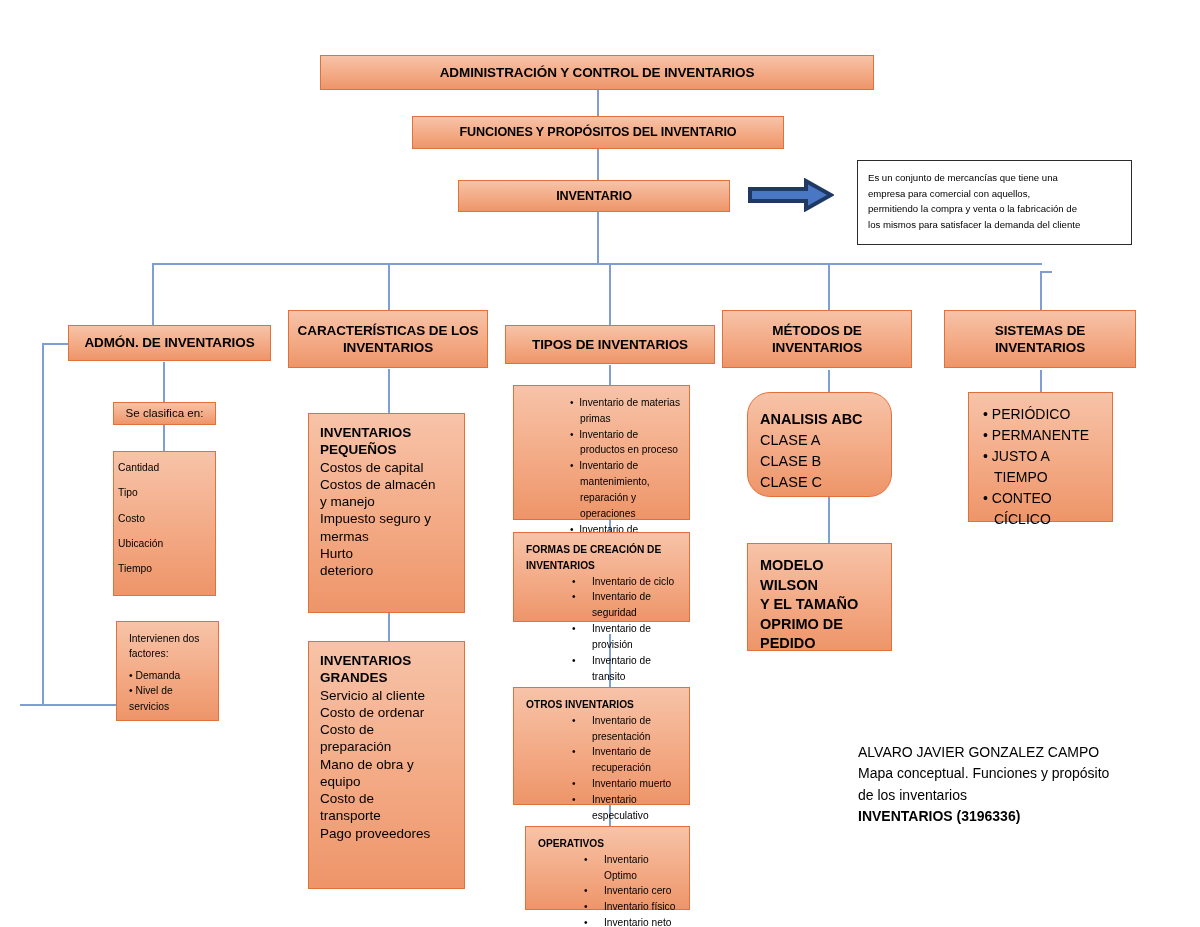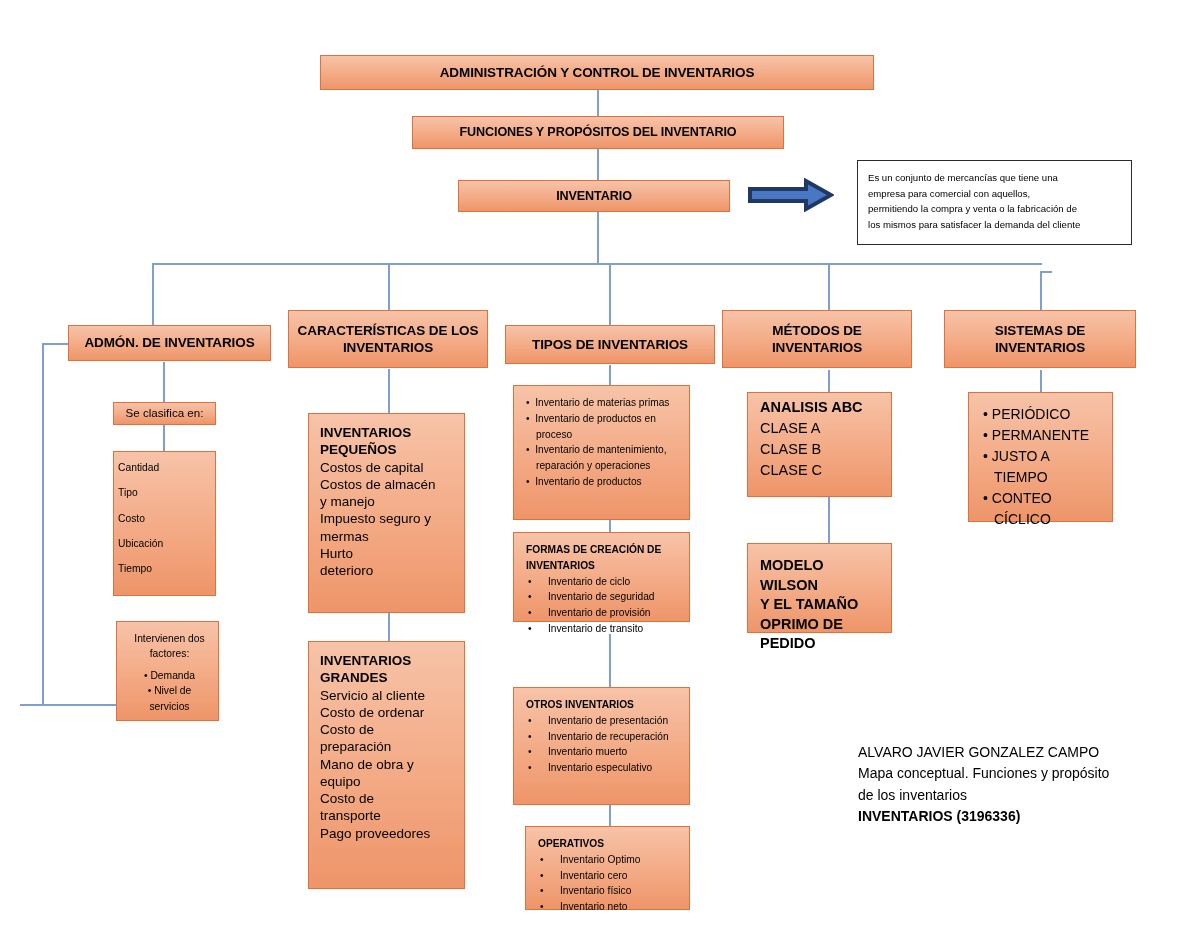--- a/index.html
+++ b/index.html
@@ -32,35 +32,35 @@
   .t13 { font-size:13.5px; letter-spacing:-0.1px; }
   .t12 { font-size:12.6px; letter-spacing:-0.1px; }
   .t11 { font-size:11.6px; }
 
   .listbox { padding:10px 9px 8px 11px; font-size:13.5px; }
   .listbox .hd { font-weight:bold; display:block; }
   .listbox .ln { display:block; }
 
   .small-list { padding:9px 8px 8px 12px; font-size:10.2px; line-height:1.55; }
   .small-list .hd { font-weight:bold; display:block; }
-  .small-list .li { display:block; text-indent:-10px; padding-left:10px; }
+  .small-list .li { display:block; text-indent:-10px; padding-left:10px;margin-left:44px; }
   .small-list .li.ind { text-indent:0; padding-left:22px; position:relative; }
   .small-list .li.ind::before { content:"\2022"; position:absolute; left:2px; }
 
   .spaced { font-size:10.3px; line-height:1.1; padding:10px 8px 8px 4px; }
   .spaced .row { display:block; margin-bottom:14px; }
 
   .bullets { font-size:10.3px; line-height:1.5; padding:9px 8px 8px 12px; }
   .bullets .hd { display:block; }
   .bullets .b { display:block; text-indent:-9px; padding-left:9px; }
 
   .caps-list { padding:11px 8px 8px 14px; font-size:14px; line-height:1.5; }
   .caps-list .b { display:block; text-indent:-11px; padding-left:11px; }
 
-  .abc { padding:4px 8px 8px 12px; font-size:14.5px; line-height:1.45; }
+  .abc { padding:16px 8px 8px 12px; font-size:14.5px; line-height:1.45;border-radius:23px; }
   .abc .hd { font-weight:bold; display:block; }
   .abc .ln { display:block; }
 
   .wilson { padding:12px 10px 8px 12px; font-size:14.5px; font-weight:bold; line-height:1.35; }
   .wilson .ln { display:block; }
 
   .def { padding:9px 10px; font-size:9.6px; line-height:1.62; }
   .def .ln { display:block; }
 
   
@@ -166,21 +166,21 @@
   </div>
 
   <div class="box spaced" style="left:113px; top:451px; width:103px; height:145px;">
     <span class="row">Cantidad</span>
     <span class="row">Tipo</span>
     <span class="row">Costo</span>
     <span class="row">Ubicación</span>
     <span class="row">Tiempo</span>
   </div>
 
-  <div class="box bullets" style="left:116px; top:621px; width:103px; height:100px;text-align:center;">
+  <div class="box bullets" style="left:116px; top:621px; width:103px; height:100px;">
     <span class="hd">Intervienen dos</span>
     <span class="hd">factores:</span>
     <span class="hd" style="height:6px;"></span>
     <span class="b">• <span>Demanda</span></span>
     <span class="b">• <span>Nivel de</span></span>
     <span class="hd">servicios</span>
   </div>
 
   <div class="box listbox" style="left:308px; top:413px; width:157px; height:200px;">
     <span class="hd">INVENTARIOS</span>
@@ -240,21 +240,21 @@
     <span class="li ind">Inventario neto</span>
   </div>
 
   <div class="box abc" style="left:747px; top:392px; width:145px; height:105px;">
     <span class="hd">ANALISIS ABC</span>
     <span class="ln">CLASE A</span>
     <span class="ln">CLASE B</span>
     <span class="ln">CLASE C</span>
   </div>
 
-  <div class="box wilson" style="left:747px; top:543px; width:145px; height:90px;">
+  <div class="box wilson" style="left:747px; top:543px; width:145px; height:108px;">
     <span class="ln">MODELO WILSON</span>
     <span class="ln">Y EL TAMAÑO</span>
     <span class="ln">OPRIMO DE</span>
     <span class="ln">PEDIDO</span>
   </div>
 
   <div class="box caps-list" style="left:968px; top:392px; width:145px; height:130px;">
     <span class="b">• <span>PERIÓDICO</span></span>
     <span class="b">• <span>PERMANENTE</span></span>
     <span class="b">• <span>JUSTO A TIEMPO</span></span>

